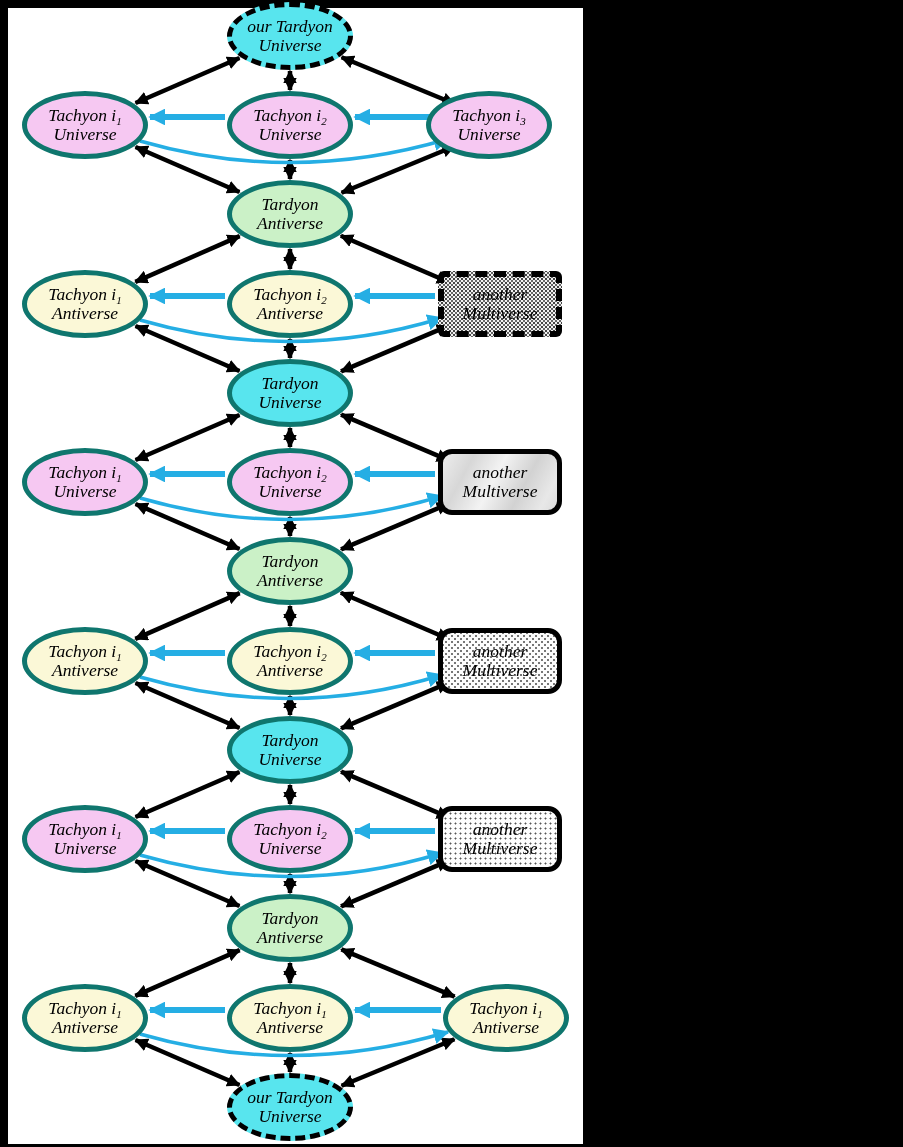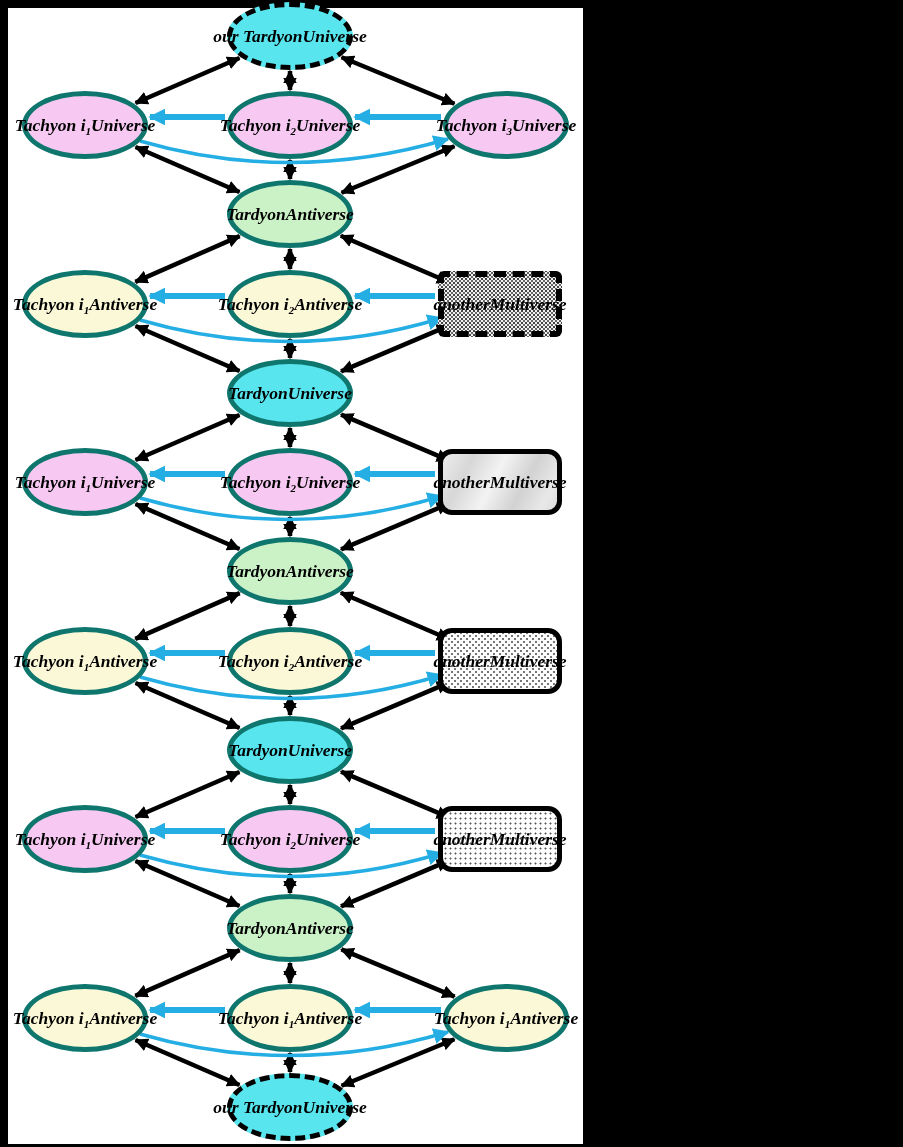--- a/index.html
+++ b/index.html
@@ -1,22 +1,22 @@
 <!DOCTYPE html>
 <html><head>
 <meta charset="utf-8">
 <style>
   html,body{margin:0;padding:0;background:#000;}
   #canvas{position:relative;width:903px;height:1147px;background:#000;overflow:hidden;
           font-family:"Liberation Serif",serif;}
   #paper{position:absolute;left:8px;top:8px;width:575px;height:1136px;background:#fff;}
   #arrows{position:absolute;left:0;top:0;width:903px;height:1147px;z-index:2;pointer-events:none;}
   .node{position:absolute;z-index:3;box-sizing:border-box;width:126px;height:68px;
-        display:flex;flex-direction:row;align-items:center;justify-content:center;
-        text-align:center;font-style:italic;font-weight:700;font-size:17.5px;line-height:19px;color:#000;}
+        display:flex;flex-direction:column;align-items:center;justify-content:center;
+        text-align:center;font-style:italic;font-weight:400;font-size:17.5px;line-height:19px;color:#000;}
   .ellipse{border:5px solid #0f766e;border-radius:50%;}
   .dashed-ellipse{border:5px dashed #000;border-radius:50%;}
   .rect{border:5px solid #000;border-radius:14px;width:124px;height:66px;}
   .rect-dashed{border:6px dashed #000;border-radius:6px;width:124px;height:66px;}
   .f-cyan{background:#58E5EE;}
   .f-pink{background:#F6C8F2;}
   .f-green{background:#CBF1C7;}
   .f-yellow{background:#FBF8D7;}
   .tex-stipple{background-color:#f1f1f1;
     background-image:radial-gradient(#444 .8px,transparent 1px),radial-gradient(#666 .8px,transparent 1px);
@@ -112,21 +112,21 @@
   </div>
 
   <div class="node ellipse f-pink" style="left:22px;top:91px">
     <div class="l1"><span>Tachyon i</span><sub>1</sub></div>
     <div class="l2">Universe</div>
   </div>
   <div class="node ellipse f-pink" style="left:227px;top:91px">
     <div class="l1"><span>Tachyon i</span><sub>2</sub></div>
     <div class="l2">Universe</div>
   </div>
-  <div class="node ellipse f-pink" style="left:443px;top:91px">
+  <div class="node ellipse f-pink" style="left:426px;top:91px">
     <div class="l1"><span>Tachyon i</span><sub>3</sub></div>
     <div class="l2">Universe</div>
   </div>
 
   <div class="node ellipse f-green" style="left:227px;top:180px">
     <div class="l1"><span>Tardyon</span><sub></sub></div>
     <div class="l2">Antiverse</div>
   </div>
 
   <div class="node ellipse f-yellow" style="left:22px;top:270px">

